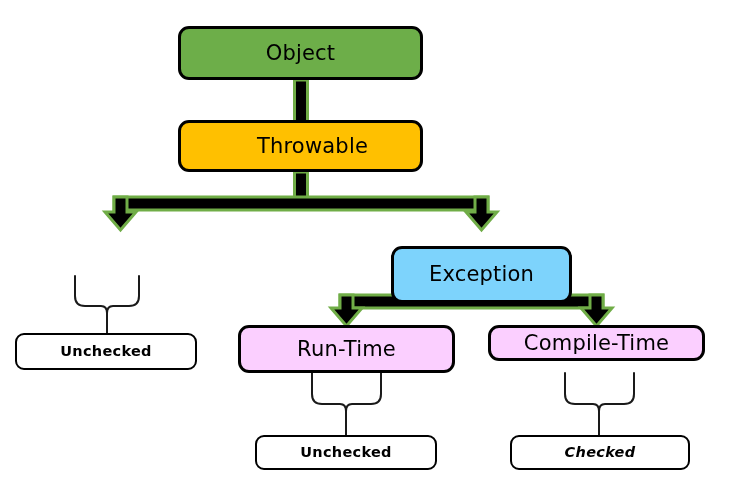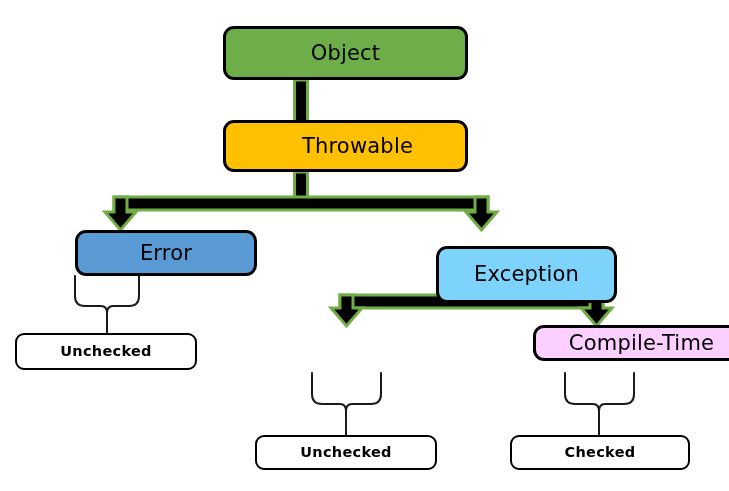--- a/index.html
+++ b/index.html
@@ -36,21 +36,20 @@
     border-radius: 11px;
     color: #000000;
     text-align: center;
     line-height: 1;
     white-space: nowrap;
   }
   .node-class {
     font-size: 21px;
     font-weight: 400;
     letter-spacing: 0.2px;
-    margin-left: 45px;
   }
   .node-leaf {
     font-size: 14.5px;
     font-weight: bold;
     border-width: 2.5px;
     border-radius: 9px;
     background: #ffffff;
     letter-spacing: 0.3px;
   }
 </style>
@@ -104,38 +103,38 @@
   </svg>
 
   <div class="node node-class" style="left:178px; top:26px; width:245px; height:54px; background:#6DAE49;">
     <span>Object</span>
   </div>
 
   <div class="node node-class" style="left:178px; top:120px; width:245px; height:52px; background:#FFC000;padding-left:24px;">
     <span>Throwable</span>
   </div>
 
-  <div class="node node-class" style="left:30px; top:230px; width:182px; height:46px; background:#5B9BD5;">
-    <span>Error</span>
-  </div>
 
   <div class="node node-class" style="left:391px; top:246px; width:181px; height:57px; background:#7dd3fc;">
     <span>Exception</span>
   </div>
 
+  <div class="node node-class" style="left:238px; top:325px; width:217px; height:48px; background:#FBCFFF;">
+    <span>Run-Time</span>
+  </div>
 
   <div class="node node-class" style="left:488px; top:325px; width:217px; height:36px; background:#FBCFFF;">
     <span>Compile-Time</span>
   </div>
 
   <div class="node node-leaf" style="left:15px; top:333px; width:182px; height:37px;">
     <span>Unchecked</span>
   </div>
 
   <div class="node node-leaf" style="left:255px; top:435px; width:182px; height:35px;">
     <span>Unchecked</span>
   </div>
 
-  <div class="node node-leaf" style="left:510px; top:435px; width:180px; height:35px;">
+  <div class="node node-leaf" style="left:510px; top:435px; width:180px; height:35px;font-style:italic;">
     <span>Checked</span>
   </div>
 
 </div>
 
 </body></html>

